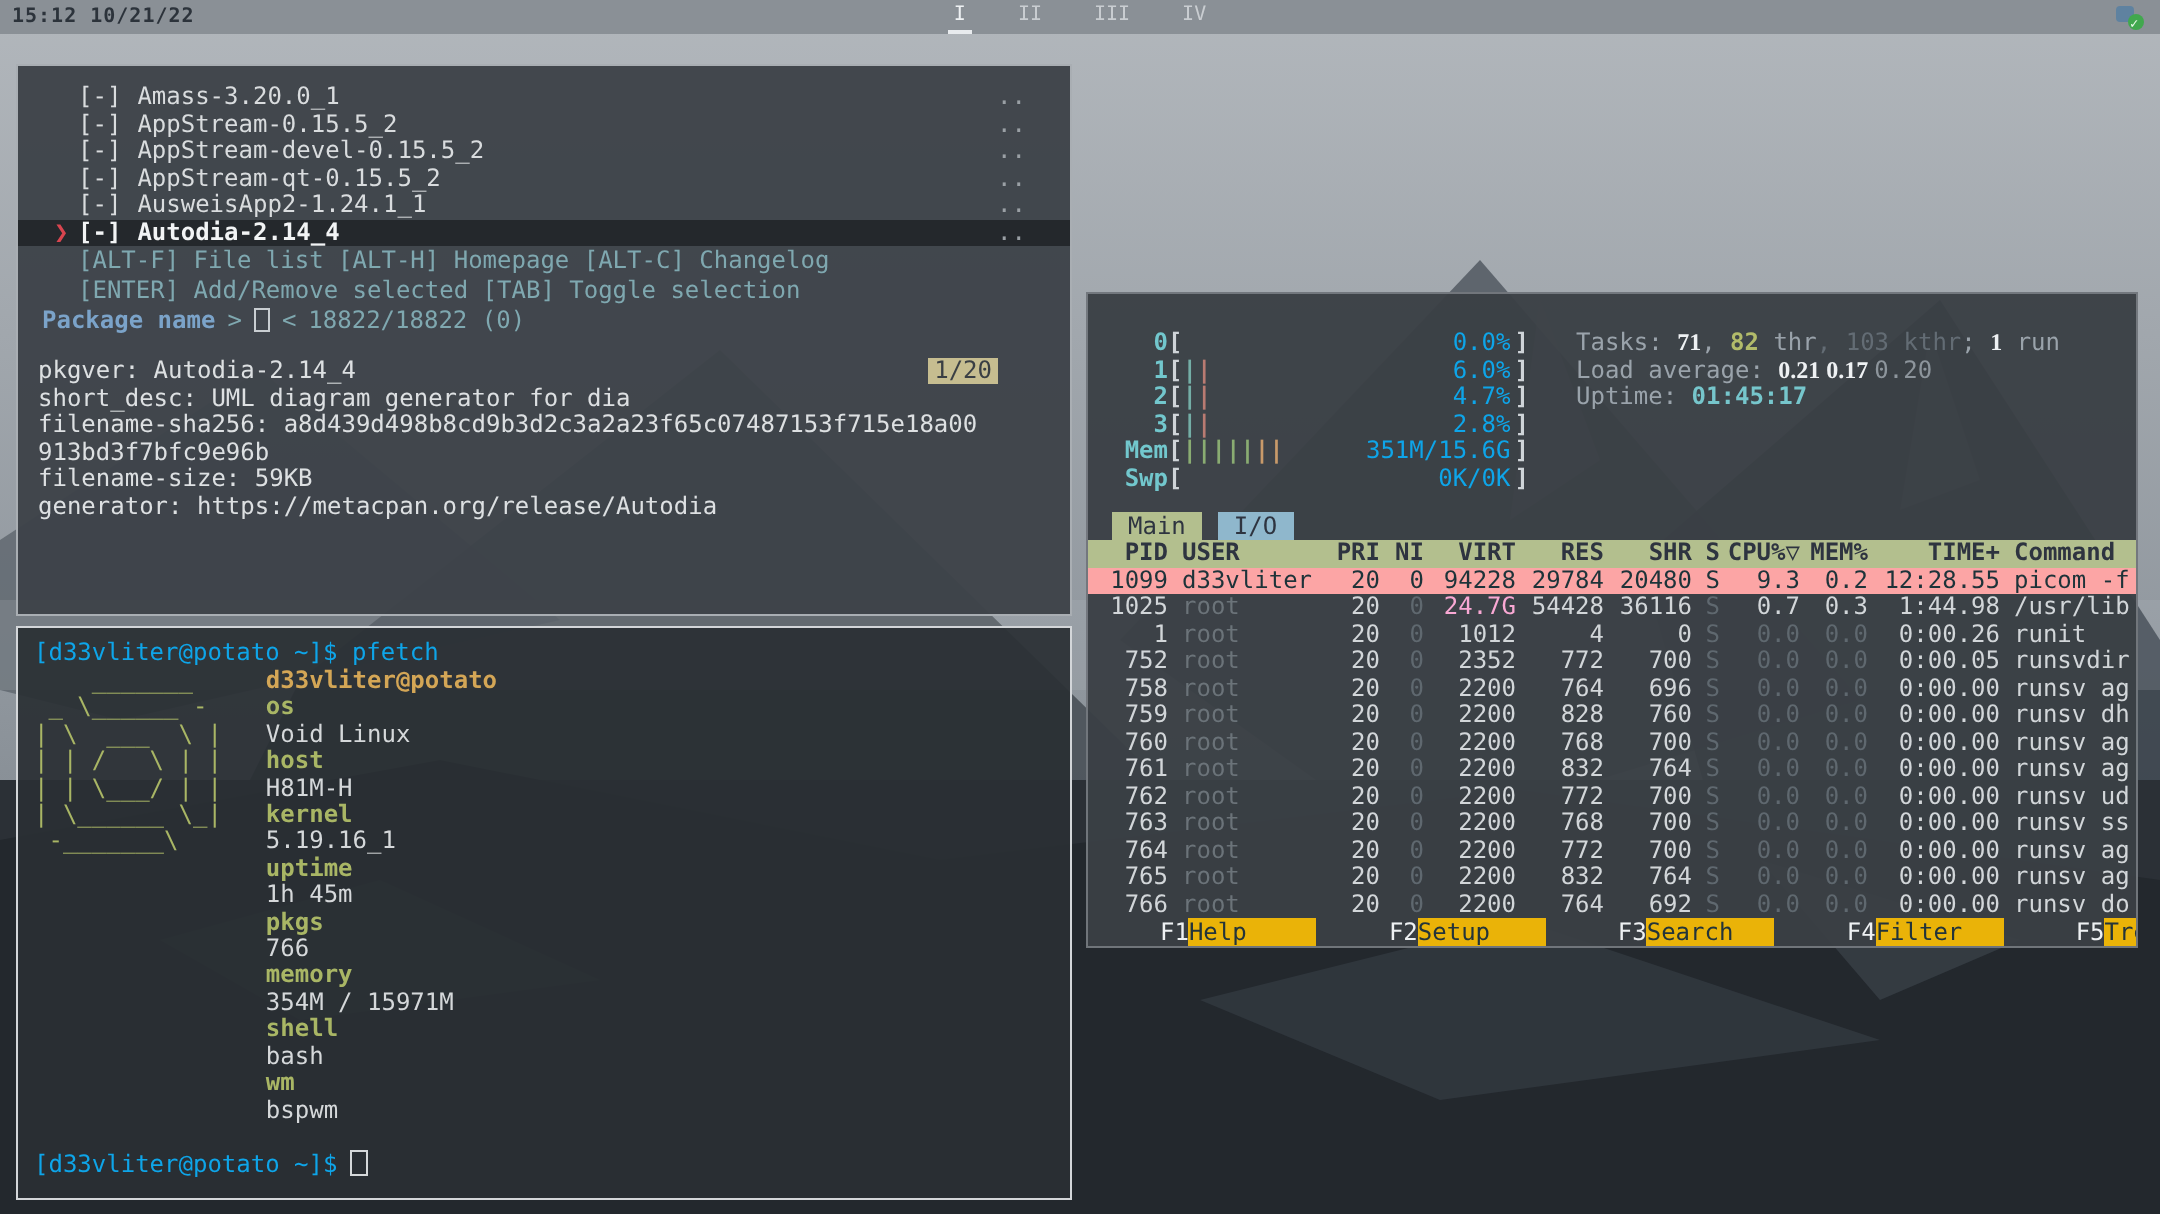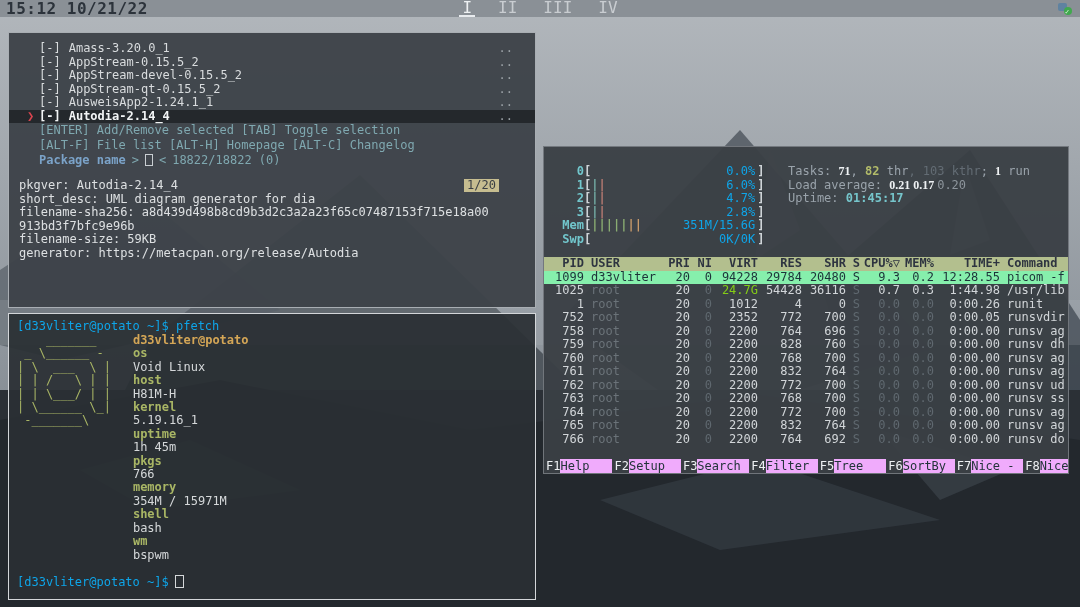--- a/index.html
+++ b/index.html
@@ -4,21 +4,21 @@
 <style>
   * { margin:0; padding:0; box-sizing:border-box; }
   html,body { width:1080px; height:607px; overflow:hidden; background:#8e959b; }
   body { font-family:"DejaVu Sans Mono", monospace; font-size:12px; color:#d5d8da; position:relative; }
 
   .desktop { position:absolute; inset:0; width:1080px; height:607px; }
   .wallpaper { position:absolute; inset:0; }
 
   
   .topbar { position:absolute; top:0; left:0; width:1080px; height:17px;
-            background:#8a9096; color:#2c333b; font-size:16px; line-height:17px; z-index:5; }
+            background:#8a9096; color:#2c333b; font-size:10px; line-height:17px; z-index:5; }
   .clock { position:absolute; left:6px; top:0; font-weight:bold; letter-spacing:0.5px; }
   .workspaces { position:absolute; left:0; right:0; top:0; display:flex; justify-content:center; gap:20px; }
   .ws { color:#c9cdd1; padding:0 3px; line-height:15px; border-bottom:2px solid transparent; cursor:default; }
   .ws.active { color:#eef1f3; border-bottom:2px solid #e8ebee; }
   .tray { position:absolute; right:8px; top:2px; width:14px; height:13px; }
   .tray .sq1 { position:absolute; left:0; top:1px; width:9px; height:8px; background:#5f82a0; border-radius:2px; }
   .tray .sq2 { position:absolute; right:0; bottom:0; width:8px; height:8px; background:#41a84e; border-radius:50%; }
   .tray .sq2::after { content:"✓"; position:absolute; left:1px; top:-3px; font-size:7px; color:#eafcea; }
 
   
@@ -28,21 +28,21 @@
   .pkgwin { left:8px; top:32px; width:528px; height:276px;
             background:rgba(62,67,73,0.97); border:1px solid #a9aeb3; }
   .pkg-list { padding-top:9px; }
   .pkg-row { display:flex; height:13.5px; line-height:13.5px; padding-left:18px; padding-right:22px; color:#d9dcde; }
   .pkg-row .arrow { width:12px; color:transparent; }
   .pkg-row.selected { background:#24282c; color:#f2f4f5; font-weight:bold; }
   .pkg-row.selected .arrow { color:#d8454f; font-weight:bold; }
   .pkg-row .mark { margin-right:8px; }
   .pkg-row .dots { margin-left:auto; color:#9aa0a5; font-weight:normal; }
   .pkg-help { padding-left:30px; color:#7fa8b0; line-height:13.5px; margin-top:1px; }
-  .pkg-prompt { padding-left:30px; line-height:14px; margin-top:1px; color:#7fa8b0; display:flex; align-items:center; gap:6px; }
+  .pkg-prompt { padding-left:12px; line-height:14px; margin-top:1px; color:#7fa8b0; display:flex; align-items:center; gap:6px; }
   .pkg-prompt .plabel { color:#7ba3c9; font-weight:bold; }
   .pkg-prompt .cursor { display:inline-block; width:8px; height:12px; border:1px solid #c9ced2; }
   .pkg-details { position:relative; margin:10px 10px 0 10px; padding-top:2px; color:#dde0e2; width:486px; }
   .pkg-details .dline { line-height:13.5px; width:472px; word-break:break-all; }
   .page-badge { position:absolute; right:6px; top:2px; background:#c6bd90; color:#3a3f44; padding:0 3px; line-height:13px; }
 
   
   .termwin { left:8px; top:313px; width:528px; height:287px;
              background:rgba(42,47,52,0.93); border:1px solid #d3d6d9; padding:5px 8px; }
   .tline { line-height:14px; color:#0ea5e9; white-space:pre; }
@@ -73,33 +73,33 @@
   .seg-label { color:#9aa3ab; } .seg-bold { color:#eef1f3; font-weight:bold;font-family:Liberation Serif, serif; }
   .seg-green { color:#b2bb6a; font-weight:bold;text-align:center; } .seg-dim { color:#636c74; }
   .seg-dimwhite { color:#8d959c; } .seg-cyanbold { color:#76c6cc; font-weight:bold; }
   .htop-tabs { display:flex; gap:8px; padding-left:12px; height:14px; }
   .tab { padding:0 8px; line-height:14px; color:#2e3440; cursor:default; }
   .tab.active { background:#b3bf8e; }
   .tab.io { background:#8fb7cc; }
   .htop-table { flex:0 0 auto; }
   .trow { display:flex; height:13.5px; line-height:13.5px; white-space:pre; overflow:hidden; }
   .trow.header { background:#b3bf8e; color:#2e3440; font-weight:bold; }
-  .trow.selected { background:#86efac; color:#1d3339; }
+  .trow.selected { background:#fca5a5; color:#1d3339; }
   .trow.selected .c { color:#1d3339 !important; }
   .c { flex:0 0 auto; overflow:hidden; }
   .c.r { text-align:right; } .c.l { text-align:left; padding-left:7px; }
   .c0{width:40px;} .c1{width:76px;} .c2{width:30px;} .c3{width:22px;} .c4{width:46px;}
   .c5{width:44px;} .c6{width:44px;} .c7{width:14px; text-align:right;} .c8{width:40px;}
   .c9{width:34px;} .c10{width:66px;} .c11{flex:1 1 auto; padding-left:7px;}
-  .cell-norm { color:#d2d6d9; } .cell-dim { color:#5f686f; } .cell-user { color:#6b7379; } .cell-teal { color:#84cc16; }
+  .cell-norm { color:#d2d6d9; } .cell-dim { color:#5f686f; } .cell-user { color:#6b7379; } .cell-teal { color:#f9a8d4; }
   .sort-tri { font-weight:normal; }
   .htop-fkeys { margin-top:auto; display:flex; height:14px; line-height:14px; overflow:hidden; }
-  .fkey { display:flex; flex:0 0 auto; }
+  .fkey { display:flex; flex:0 0 auto;padding-left:34px; }
   .fkey .k { color:#eef1f3; padding-left:2px; }
-  .fkey .lab { background:#f0abfc; color:#23343a; width:52px; }
+  .fkey .lab { background:#eab308; color:#23343a; width:64px; }
 </style>
 </head>
 <body>
 
 <div class="desktop">
 
   <svg class="wallpaper" viewBox="0 0 1080 607" preserveAspectRatio="none">
     <defs>
       <linearGradient id="sky" x1="0" y1="0" x2="0" y2="1">
         <stop offset="0" stop-color="#b2b7bc"></stop>
@@ -168,22 +168,22 @@
           <span class="pname">AusweisApp2-1.24.1_1</span>
           <span class="dots">..</span>
         </div>
         <div class="pkg-row selected">
           <span class="arrow">❯</span>
           <span class="mark">[-]</span>
           <span class="pname">Autodia-2.14_4</span>
           <span class="dots">..</span>
         </div>
       </div>
+    <div class="pkg-help">[ALT-F] File list [ALT-H] Homepage [ALT-C] Changelog</div>
     <div class="pkg-help">[ENTER] Add/Remove selected [TAB] Toggle selection</div>
-    <div class="pkg-help">[ALT-F] File list [ALT-H] Homepage [ALT-C] Changelog</div>
     <div class="pkg-prompt">
       <span class="plabel">Package name</span>
       <span>&gt;</span>
       <span class="cursor"></span>
       <span>&lt;</span>
       <span>18822/18822 (0)</span>
     </div>
     <div class="pkg-details" id="pkg-details">
       <span class="page-badge">1/20</span>
     <div class="dline">pkgver: Autodia-2.14_4</div>
@@ -253,20 +253,24 @@
         <div class="meter"><span class="mlabel">2</span><span class="brk">[</span><div class="mtrack"><span class="bar bar-teal">|</span><span class="bar bar-red">|</span><span class="mval">4.7%</span></div><span class="brk">]</span></div>
         <div class="meter"><span class="mlabel">3</span><span class="brk">[</span><div class="mtrack"><span class="bar bar-teal">|</span><span class="bar bar-red">|</span><span class="mval">2.8%</span></div><span class="brk">]</span></div>
         <div class="meter"><span class="mlabel">Mem</span><span class="brk">[</span><div class="mtrack"><span class="bar bar-green">|</span><span class="bar bar-green">|</span><span class="bar bar-green">|</span><span class="bar bar-green">|</span><span class="bar bar-green">|</span><span class="bar bar-orange">|</span><span class="bar bar-orange">|</span><span class="mval">351M/15.6G</span></div><span class="brk">]</span></div>
         <div class="meter"><span class="mlabel">Swp</span><span class="brk">[</span><div class="mtrack"><span class="mval">0K/0K</span></div><span class="brk">]</span></div>
         <div class="htop-right">
         <div class="rline" id="tasks-line"><span class="seg-label">Tasks: </span><span class="seg-bold">71</span><span class="seg-label">, </span><span class="seg-green">82</span><span class="seg-label"> thr</span><span class="seg-dim">, </span><span class="seg-dim">103 kthr</span><span class="seg-label">; </span><span class="seg-bold">1</span><span class="seg-label"> run</span></div>
         <div class="rline" id="load-line"><span class="seg-label">Load average: </span><span class="seg-bold">0.21 </span><span class="seg-bold">0.17 </span><span class="seg-dimwhite">0.20</span></div>
         <div class="rline" id="uptime-line"><span class="seg-label">Uptime: </span><span class="seg-cyanbold">01:45:17</span></div>
       </div>
     </div>
+    <div class="htop-tabs" id="htop-tabs">
+        <span class="tab active">Main</span>
+        <span class="tab io">I/O</span>
+      </div>
     <div class="htop-table" id="htop-table">
         <div class="trow header"><span class="c c0 r">PID</span><span class="c c1 l">USER</span><span class="c c2 r">PRI</span><span class="c c3 r">NI</span><span class="c c4 r">VIRT</span><span class="c c5 r">RES</span><span class="c c6 r">SHR</span><span class="c c7 r">S</span><span class="c c8 r">CPU%<span class="sort-tri">▽</span></span><span class="c c9 r">MEM%</span><span class="c c10 r">TIME+</span><span class="c c11 l">Command</span></div>
         <div class="trow selected"><span class="c c0 r cell-norm">1099</span><span class="c c1 l cell-norm">d33vliter</span><span class="c c2 r cell-norm">20</span><span class="c c3 r cell-dim">0</span><span class="c c4 r cell-norm">94228</span><span class="c c5 r cell-norm">29784</span><span class="c c6 r cell-norm">20480</span><span class="c c7 r cell-dim">S</span><span class="c c8 r cell-norm">9.3</span><span class="c c9 r cell-norm">0.2</span><span class="c c10 r cell-norm">12:28.55</span><span class="c c11 l cell-norm">picom -f</span></div>
         <div class="trow"><span class="c c0 r cell-norm">1025</span><span class="c c1 l cell-user">root</span><span class="c c2 r cell-norm">20</span><span class="c c3 r cell-dim">0</span><span class="c c4 r cell-teal">24.7G</span><span class="c c5 r cell-norm">54428</span><span class="c c6 r cell-norm">36116</span><span class="c c7 r cell-dim">S</span><span class="c c8 r cell-norm">0.7</span><span class="c c9 r cell-norm">0.3</span><span class="c c10 r cell-norm">1:44.98</span><span class="c c11 l cell-norm">/usr/lib</span></div>
         <div class="trow"><span class="c c0 r cell-norm">1</span><span class="c c1 l cell-user">root</span><span class="c c2 r cell-norm">20</span><span class="c c3 r cell-dim">0</span><span class="c c4 r cell-norm">1012</span><span class="c c5 r cell-norm">4</span><span class="c c6 r cell-norm">0</span><span class="c c7 r cell-dim">S</span><span class="c c8 r cell-dim">0.0</span><span class="c c9 r cell-dim">0.0</span><span class="c c10 r cell-norm">0:00.26</span><span class="c c11 l cell-norm">runit</span></div>
         <div class="trow"><span class="c c0 r cell-norm">752</span><span class="c c1 l cell-user">root</span><span class="c c2 r cell-norm">20</span><span class="c c3 r cell-dim">0</span><span class="c c4 r cell-norm">2352</span><span class="c c5 r cell-norm">772</span><span class="c c6 r cell-norm">700</span><span class="c c7 r cell-dim">S</span><span class="c c8 r cell-dim">0.0</span><span class="c c9 r cell-dim">0.0</span><span class="c c10 r cell-norm">0:00.05</span><span class="c c11 l cell-norm">runsvdir</span></div>
         <div class="trow"><span class="c c0 r cell-norm">758</span><span class="c c1 l cell-user">root</span><span class="c c2 r cell-norm">20</span><span class="c c3 r cell-dim">0</span><span class="c c4 r cell-norm">2200</span><span class="c c5 r cell-norm">764</span><span class="c c6 r cell-norm">696</span><span class="c c7 r cell-dim">S</span><span class="c c8 r cell-dim">0.0</span><span class="c c9 r cell-dim">0.0</span><span class="c c10 r cell-norm">0:00.00</span><span class="c c11 l cell-norm">runsv ag</span></div>
         <div class="trow"><span class="c c0 r cell-norm">759</span><span class="c c1 l cell-user">root</span><span class="c c2 r cell-norm">20</span><span class="c c3 r cell-dim">0</span><span class="c c4 r cell-norm">2200</span><span class="c c5 r cell-norm">828</span><span class="c c6 r cell-norm">760</span><span class="c c7 r cell-dim">S</span><span class="c c8 r cell-dim">0.0</span><span class="c c9 r cell-dim">0.0</span><span class="c c10 r cell-norm">0:00.00</span><span class="c c11 l cell-norm">runsv dh</span></div>
         <div class="trow"><span class="c c0 r cell-norm">760</span><span class="c c1 l cell-user">root</span><span class="c c2 r cell-norm">20</span><span class="c c3 r cell-dim">0</span><span class="c c4 r cell-norm">2200</span><span class="c c5 r cell-norm">768</span><span class="c c6 r cell-norm">700</span><span class="c c7 r cell-dim">S</span><span class="c c8 r cell-dim">0.0</span><span class="c c9 r cell-dim">0.0</span><span class="c c10 r cell-norm">0:00.00</span><span class="c c11 l cell-norm">runsv ag</span></div>
         <div class="trow"><span class="c c0 r cell-norm">761</span><span class="c c1 l cell-user">root</span><span class="c c2 r cell-norm">20</span><span class="c c3 r cell-dim">0</span><span class="c c4 r cell-norm">2200</span><span class="c c5 r cell-norm">832</span><span class="c c6 r cell-norm">764</span><span class="c c7 r cell-dim">S</span><span class="c c8 r cell-dim">0.0</span><span class="c c9 r cell-dim">0.0</span><span class="c c10 r cell-norm">0:00.00</span><span class="c c11 l cell-norm">runsv ag</span></div>

